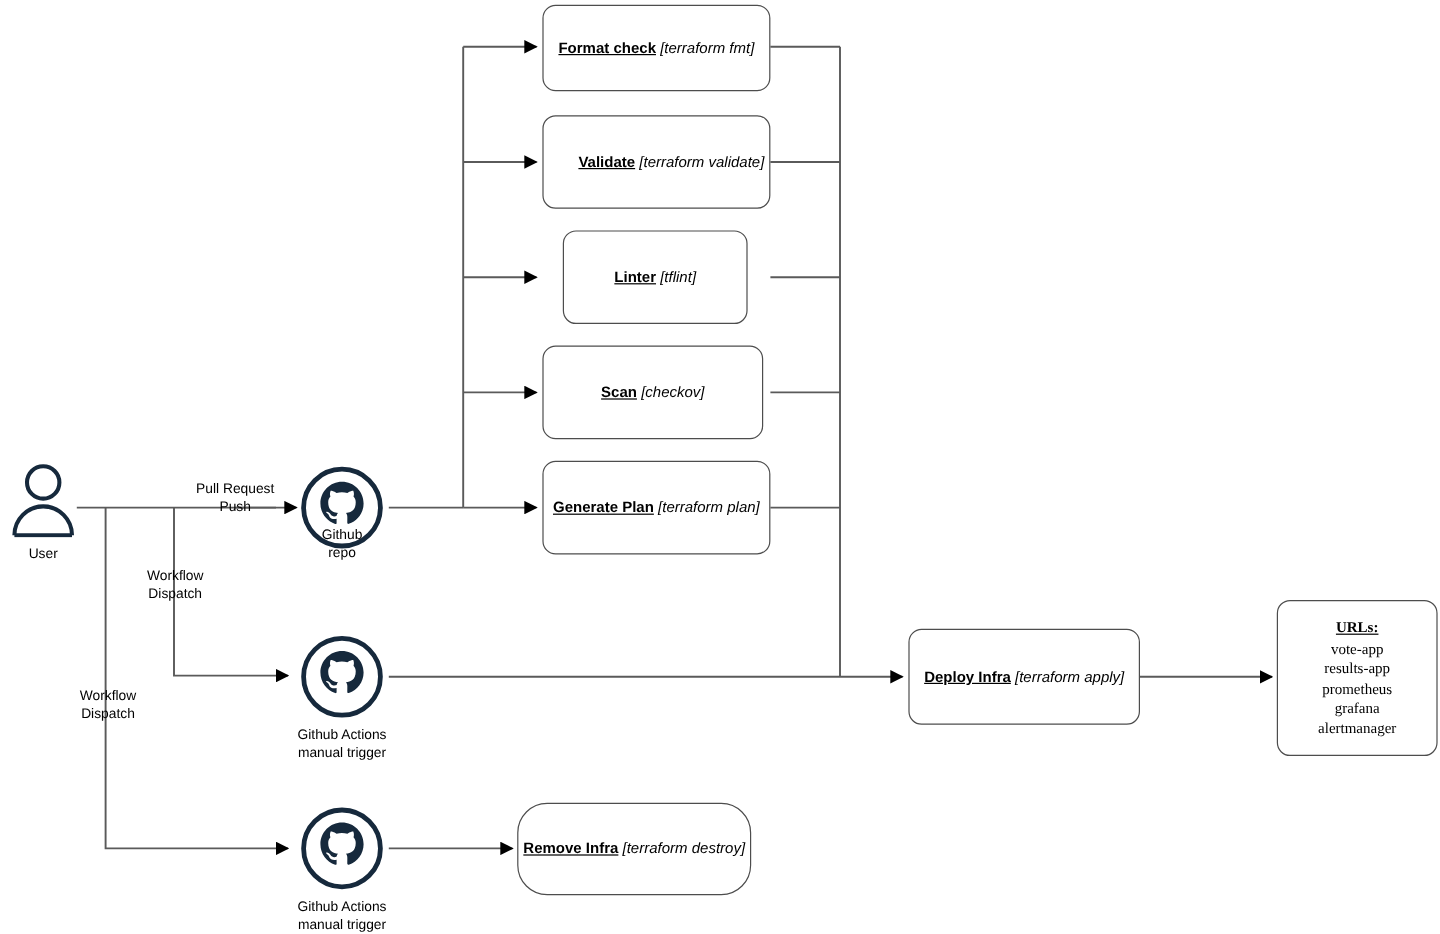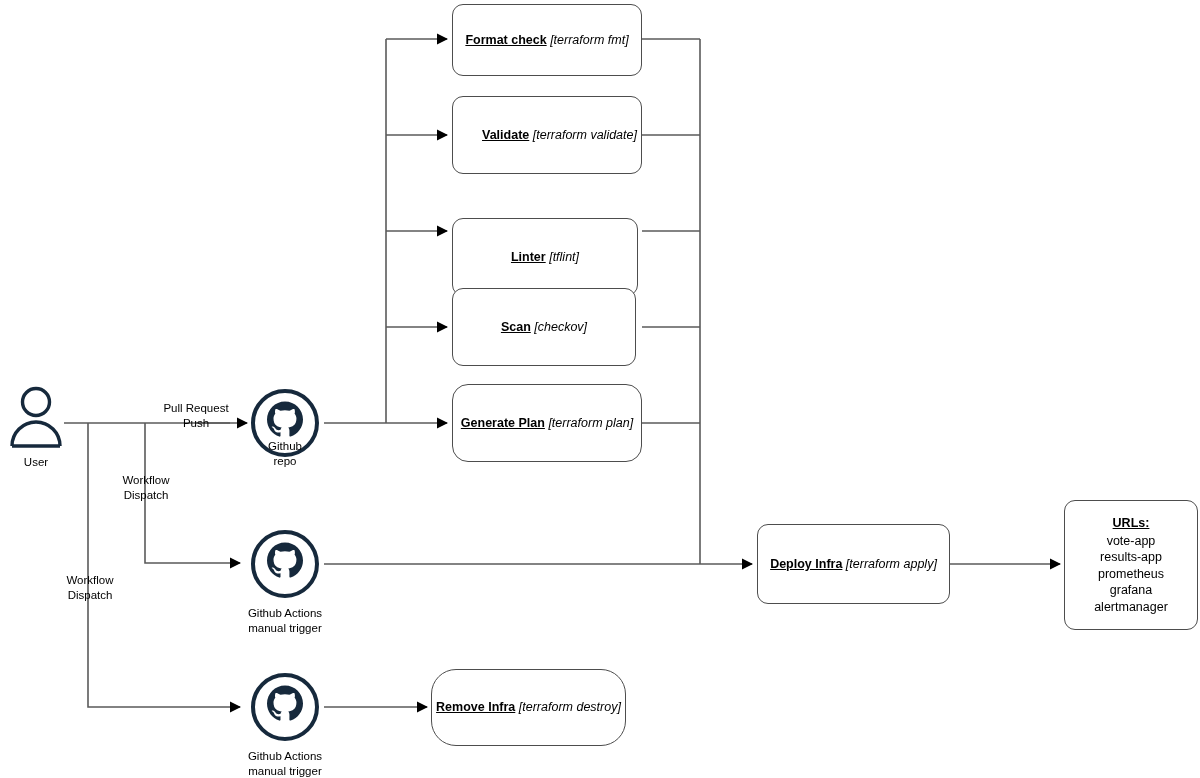--- a/index.html
+++ b/index.html
@@ -45,20 +45,21 @@
     font-weight: bold;
     text-decoration: underline;
   }
   .node-box .cmd {
     font-style: italic;
   }
   .urls-box {
     flex-direction: column;
     font-size: 12.5px;
     line-height: 1.32;
+    font-family: Liberation Serif, serif;
   }
   .urls-box .title {
     margin-bottom: 1px;
   }
   .actor {
     position: absolute;
   }
   .actor-caption,
   .node-caption,
   .edge-label {
@@ -179,31 +180,31 @@
   <div class="node-box" style="left:452px; top:4px; width:190px; height:72px;">
     <span><span class="title">Format check</span>
       <span class="cmd">[terraform fmt]</span></span>
   </div>
 
   <div class="node-box" style="left:452px; top:96px; width:190px; height:78px;padding-left:25px;">
     <span><span class="title">Validate</span>
       <span class="cmd">[terraform validate]</span></span>
   </div>
 
-  <div class="node-box" style="left:452px; top:192px; width:186px; height:78px;margin-top:26px;">
+  <div class="node-box" style="left:469px; top:192px; width:154px; height:78px;">
     <span><span class="title">Linter</span>
       <span class="cmd">[tflint]</span></span>
   </div>
 
   <div class="node-box" style="left:452px; top:288px; width:184px; height:78px;">
     <span><span class="title">Scan</span>
       <span class="cmd">[checkov]</span></span>
   </div>
 
-  <div class="node-box" style="left:452px; top:384px; width:190px; height:78px;border-radius:16px;">
+  <div class="node-box" style="left:452px; top:384px; width:190px; height:78px;">
     <span><span class="title">Generate Plan</span>
       <span class="cmd">[terraform plan]</span></span>
   </div>
 
   <div class="node-box" style="left:757px; top:524px; width:193px; height:80px;">
     <span><span class="title">Deploy Infra</span>
       <span class="cmd">[terraform apply]</span></span>
   </div>
 
   <div class="node-box" style="left:431px; top:669px; width:195px; height:77px;border-radius:25px;">

